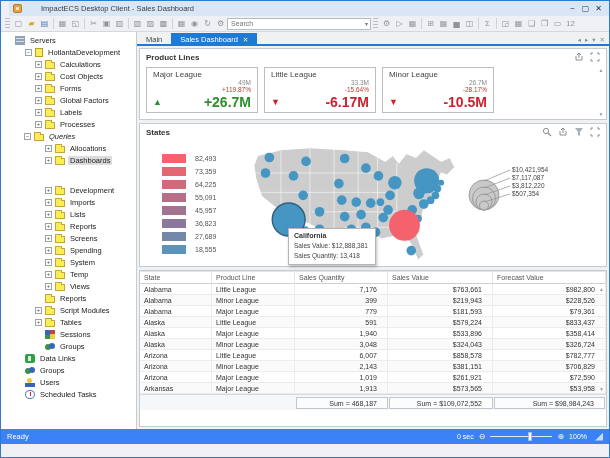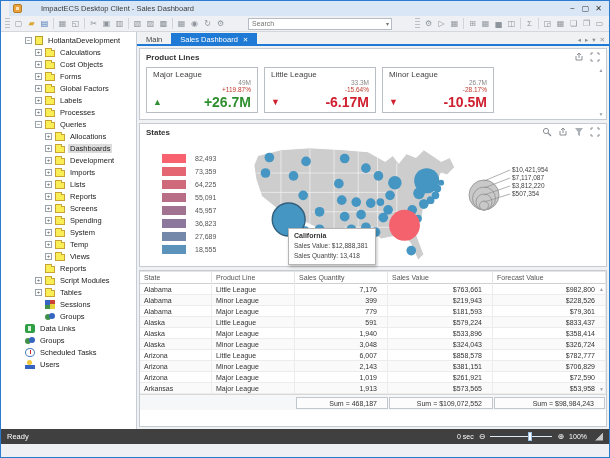--- a/index.html
+++ b/index.html
@@ -12,21 +12,21 @@
   #title-text{flex:1;margin-left:14px;}
   .win-btn{width:13px;text-align:center;font-size:8px;color:#333;cursor:default;}
   
   #menubar{height:13px;background:#eef1f6;display:flex;align-items:center;padding-left:14px;font-size:7.5px;color:#333;border-bottom:1px solid #e2e6ec;}
   .menu-item{padding:0 7px;height:13px;line-height:13px;}
   
   #toolbar{height:16px;background:#eef0f3;border-bottom:1px solid #d4d8dd;display:flex;align-items:center;padding:0 2px;overflow:hidden;}
   .tb-grip{width:5px;height:12px;background:repeating-linear-gradient(180deg,#b9bfc7 0 1px,transparent 1px 3px);margin:0 2px;flex:none;}
   .tb-icon{width:13px;height:13px;line-height:13px;text-align:center;font-size:8px;color:#8d949c;flex:none;}
   .tb-sep{width:1px;height:11px;background:#d0d4da;margin:0 2px;flex:none;}
-  #search-wrap{display:flex;align-items:center;border:1px solid #b6bcc5;background:#fff;height:12px;width:144px;margin:0 21px;flex:none;}
+  #search-wrap{display:flex;align-items:center;border:1px solid #b6bcc5;background:#fff;height:12px;width:144px;margin:0 0;flex:none;}
   #search-input{border:none;outline:none;flex:1;font-size:7px;padding:0 3px;font-family:inherit;color:#333;height:10px;}
   #search-drop{font-size:6px;color:#777;padding-right:2px;}
   
   #content{display:flex;height:397px;}
   
   #folders{width:136px;background:#fff;border-right:1px solid #c6cdd6;display:flex;flex-direction:column;flex:none;}
   #folders-header{height:14px;display:flex;align-items:center;padding:0 4px;font-size:7.5px;color:#444;background:#eef1f5;border-bottom:1px solid #dde2e8;}
   #folders-header .spacer{flex:1;}
   .hdr-ico{width:11px;text-align:center;color:#7b828b;font-size:7px;}
   #tree{flex:1;overflow:hidden;padding-top:2px;}
@@ -97,21 +97,21 @@
   #dt-colheader{display:flex;height:13px;border-bottom:1px solid #d0d0d0;border-top:1px solid #e4e4e4;align-items:center;}
   .dt-hcell{font-size:7px;color:#555;padding:0 4px;border-right:1px solid #e4e4e4;height:13px;line-height:13px;}
   #dt-rows{position:relative;}
   .dt-row{display:flex;height:11px;border-bottom:1px solid #ececec;}
   .dt-row:nth-child(even){background:#fafafa;}
   .dt-cell{font-size:7px;color:#333;padding:0 4px;border-right:1px solid #ececec;line-height:11px;white-space:nowrap;overflow:hidden;}
   .num{text-align:right;padding-right:10px;}
   #dt-footer{height:16px;display:flex;align-items:center;border-top:1px solid #d8d8d8;background:#f6f7f8;}
   .sum-box{height:12px;border:1px solid #c2c7cd;background:#fcfcfc;font-size:7px;color:#333;text-align:right;line-height:11px;padding-right:10px;margin-right:1px;}
   
-  #statusbar{height:15px;background:#404040;color:#fff;display:flex;align-items:center;font-size:7.5px;padding:0 6px;}
+  #statusbar{height:15px;background:#3b82f6;color:#fff;display:flex;align-items:center;font-size:7.5px;padding:0 6px;}
   #status-right{margin-left:auto;display:flex;align-items:center;gap:5px;font-size:7px;}
   #slider-track{width:62px;height:1px;background:#dce9f7;position:relative;}
   #slider-handle{position:absolute;left:38px;top:-4px;width:4px;height:9px;background:#fff;border:1px solid #9cc3ea;}
   .slider-btn{font-size:8px;line-height:8px;}
   #resize-grip{width:8px;height:8px;margin-left:3px;background:
     linear-gradient(135deg,transparent 50%,rgba(255,255,255,.7) 50%) ;clip-path:polygon(100% 0,100% 100%,0 100%);}
   svg{display:block;}
 </style>
 </head>
 <body>
@@ -173,20 +173,25 @@
         <span class="tb-icon" style="color: rgb(141, 148, 156);">❐</span>
         <span class="tb-icon" style="color: rgb(141, 148, 156);">▭</span>
         <span class="tb-icon" style="color: rgb(141, 148, 156);">12</span>
       </span>
   </div>
 
   <div id="content">
 
     <div id="folders">
       <div id="tree">
+          <div class="tree-row" style="padding-left: 4px;">
+            <span class="exp-spc"></span>
+            <span class="ti ti-server"></span>
+            <span class="tree-label">Servers</span>
+          </div>
           <div class="tree-row" style="padding-left: 24px;">
             <span class="exp">−</span>
             <span class="ti ti-root"></span>
             <span class="tree-label">HotlantaDevelopment</span>
           </div>
           <div class="tree-row" style="padding-left: 34px;">
             <span class="exp">+</span>
             <span class="ti ti-folder"></span>
             <span class="tree-label">Calculations</span>
           </div>
@@ -208,36 +213,36 @@
           <div class="tree-row" style="padding-left: 34px;">
             <span class="exp">+</span>
             <span class="ti ti-folder"></span>
             <span class="tree-label">Labels</span>
           </div>
           <div class="tree-row" style="padding-left: 34px;">
             <span class="exp">+</span>
             <span class="ti ti-folder"></span>
             <span class="tree-label">Processes</span>
           </div>
-          <div class="tree-row" style="padding-left: 34px;">
+          <div class="tree-row" style="padding-left: 23px; font-style: italic;">
             <span class="exp">−</span>
             <span class="ti ti-folder"></span>
             <span class="tree-label">Queries</span>
           </div>
           <div class="tree-row" style="padding-left: 44px;">
             <span class="exp">+</span>
             <span class="ti ti-folder"></span>
             <span class="tree-label">Allocations</span>
           </div>
           <div class="tree-row selected" style="padding-left: 44px;">
             <span class="exp">+</span>
             <span class="ti ti-folder"></span>
             <span class="tree-label">Dashboards</span>
           </div>
-          <div class="tree-row" style="padding-left: 44px;">
+          <div class="tree-row" style="padding-left: 44px; margin-top: 18px;">
             <span class="exp">+</span>
             <span class="ti ti-folder"></span>
             <span class="tree-label">Development</span>
           </div>
           <div class="tree-row" style="padding-left: 44px;">
             <span class="exp">+</span>
             <span class="ti ti-folder"></span>
             <span class="tree-label">Imports</span>
           </div>
           <div class="tree-row" style="padding-left: 44px;">
@@ -305,27 +310,27 @@
             <span class="ti ti-datalink"></span>
             <span class="tree-label">Data Links</span>
           </div>
           <div class="tree-row" style="padding-left: 14px;">
             <span class="exp-spc"></span>
             <span class="ti ti-groups"></span>
             <span class="tree-label">Groups</span>
           </div>
           <div class="tree-row" style="padding-left: 14px;">
             <span class="exp-spc"></span>
+            <span class="ti ti-user"></span>
+            <span class="tree-label">Users</span>
+          </div>
+          <div class="tree-row" style="padding-left: 14px;">
+            <span class="exp-spc"></span>
             <span class="ti ti-clock"></span>
             <span class="tree-label">Scheduled Tasks</span>
-          </div>
-          <div class="tree-row" style="padding-left: 14px;">
-            <span class="exp-spc"></span>
-            <span class="ti ti-user"></span>
-            <span class="tree-label">Users</span>
           </div>
         </div>
     </div>
 
     <div id="main">
       <div id="tabstrip">
         <div class="tab"><span>Main</span></div>
         <div class="tab active">
           <span>Sales Dashboard</span>
           <span class="tab-close">✕</span>

